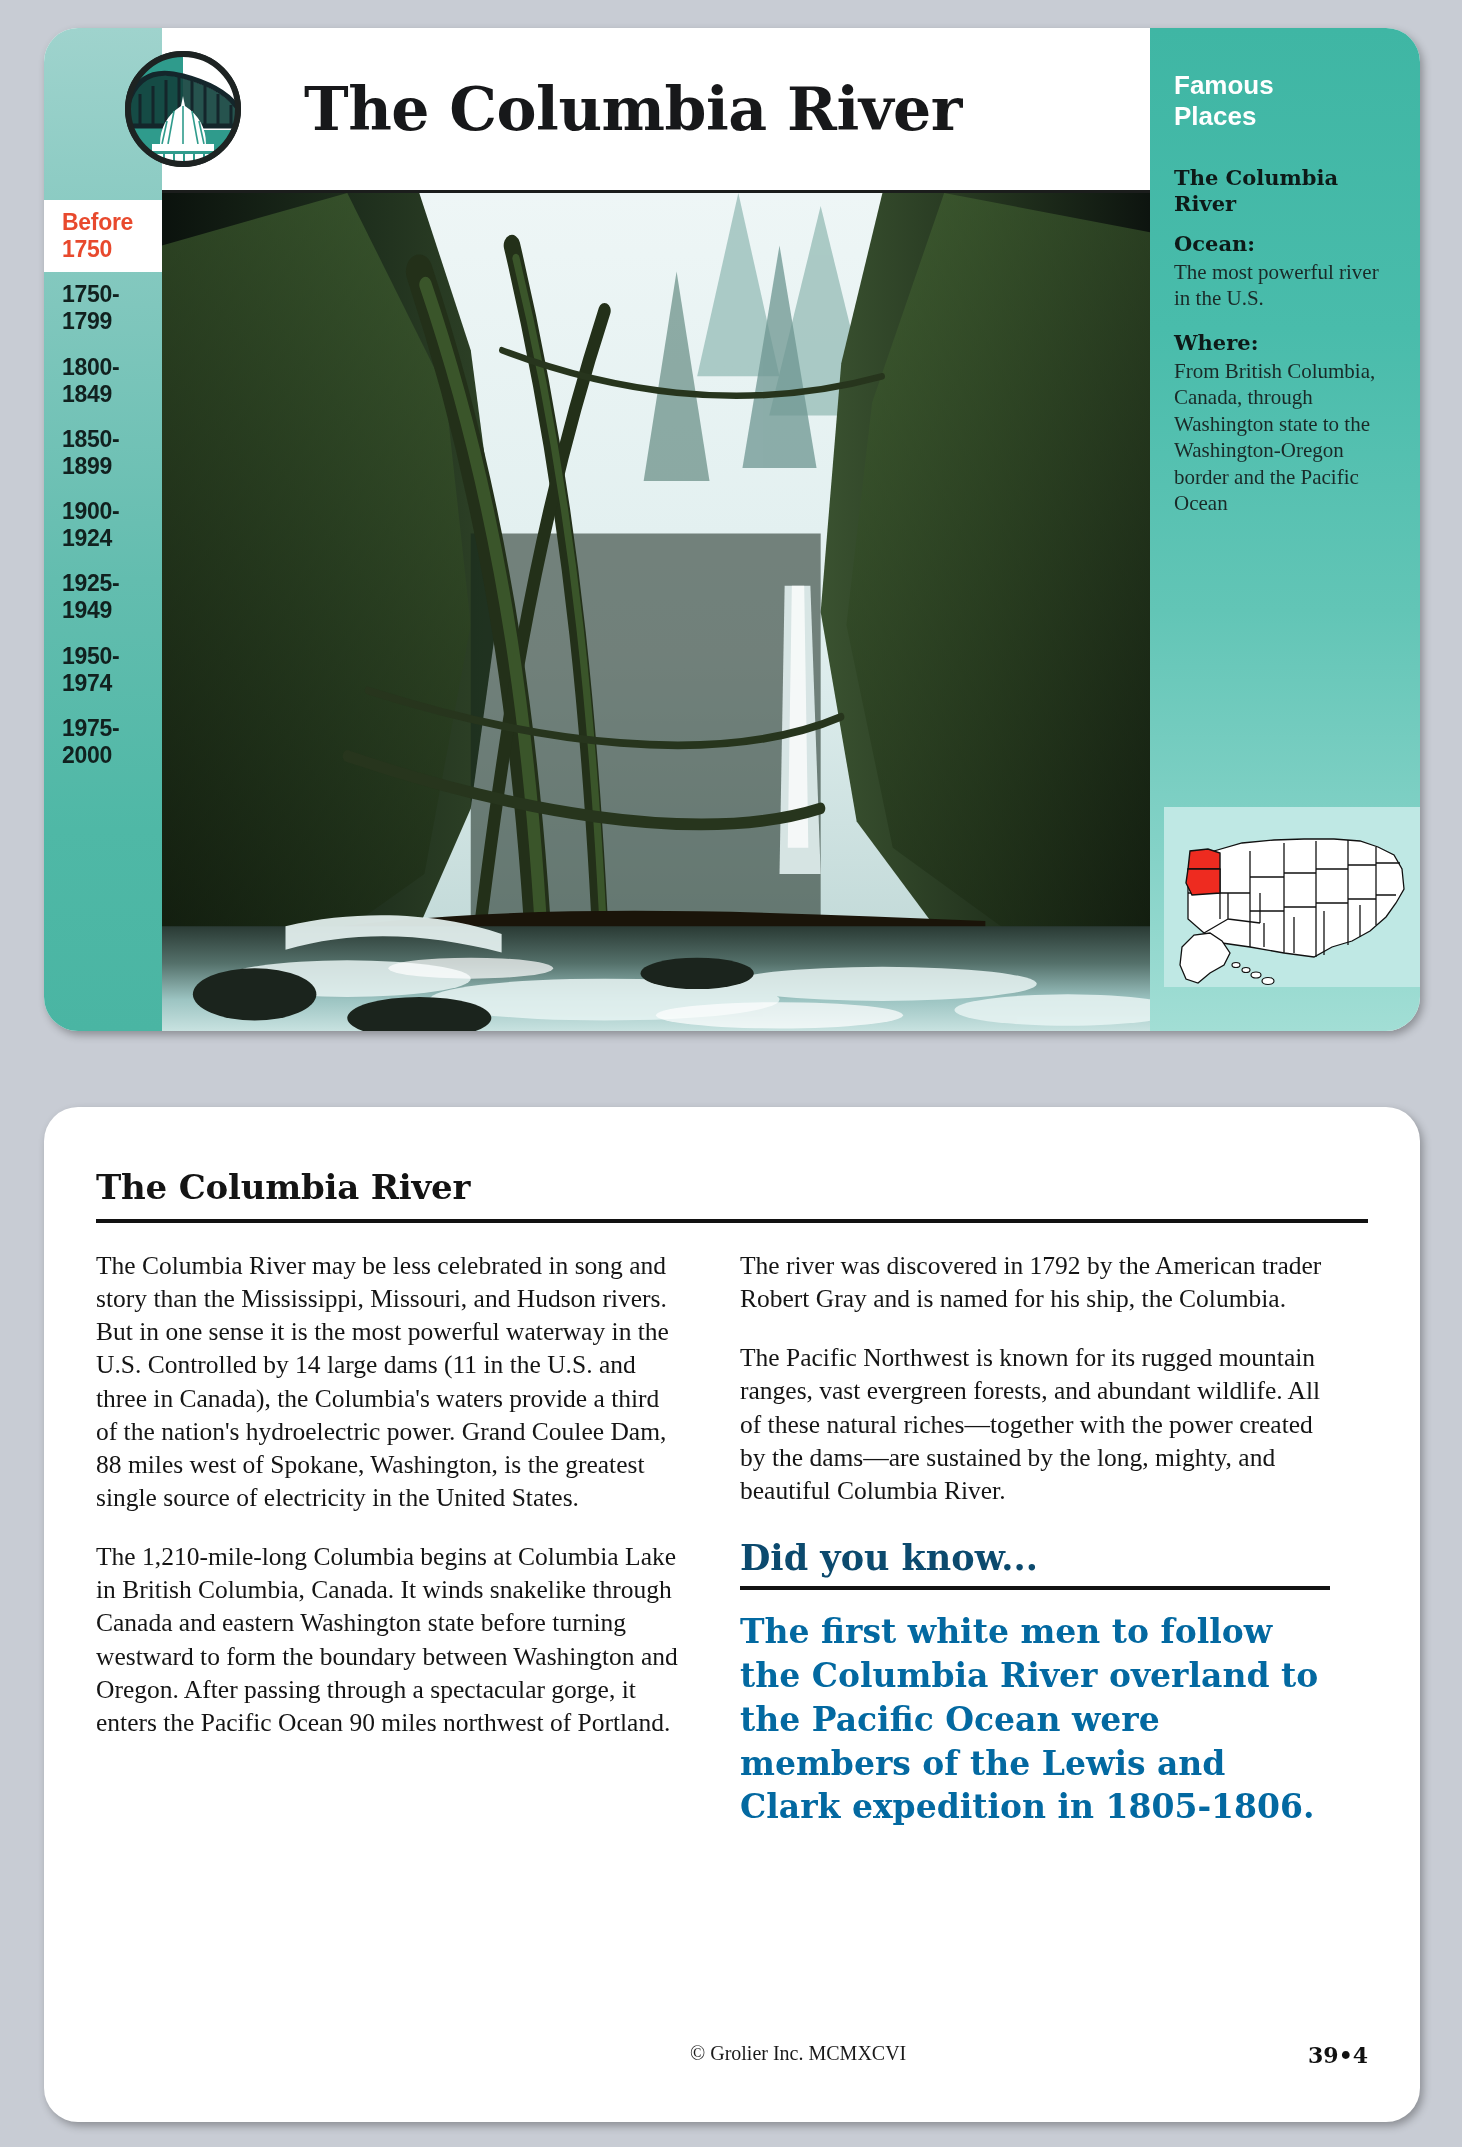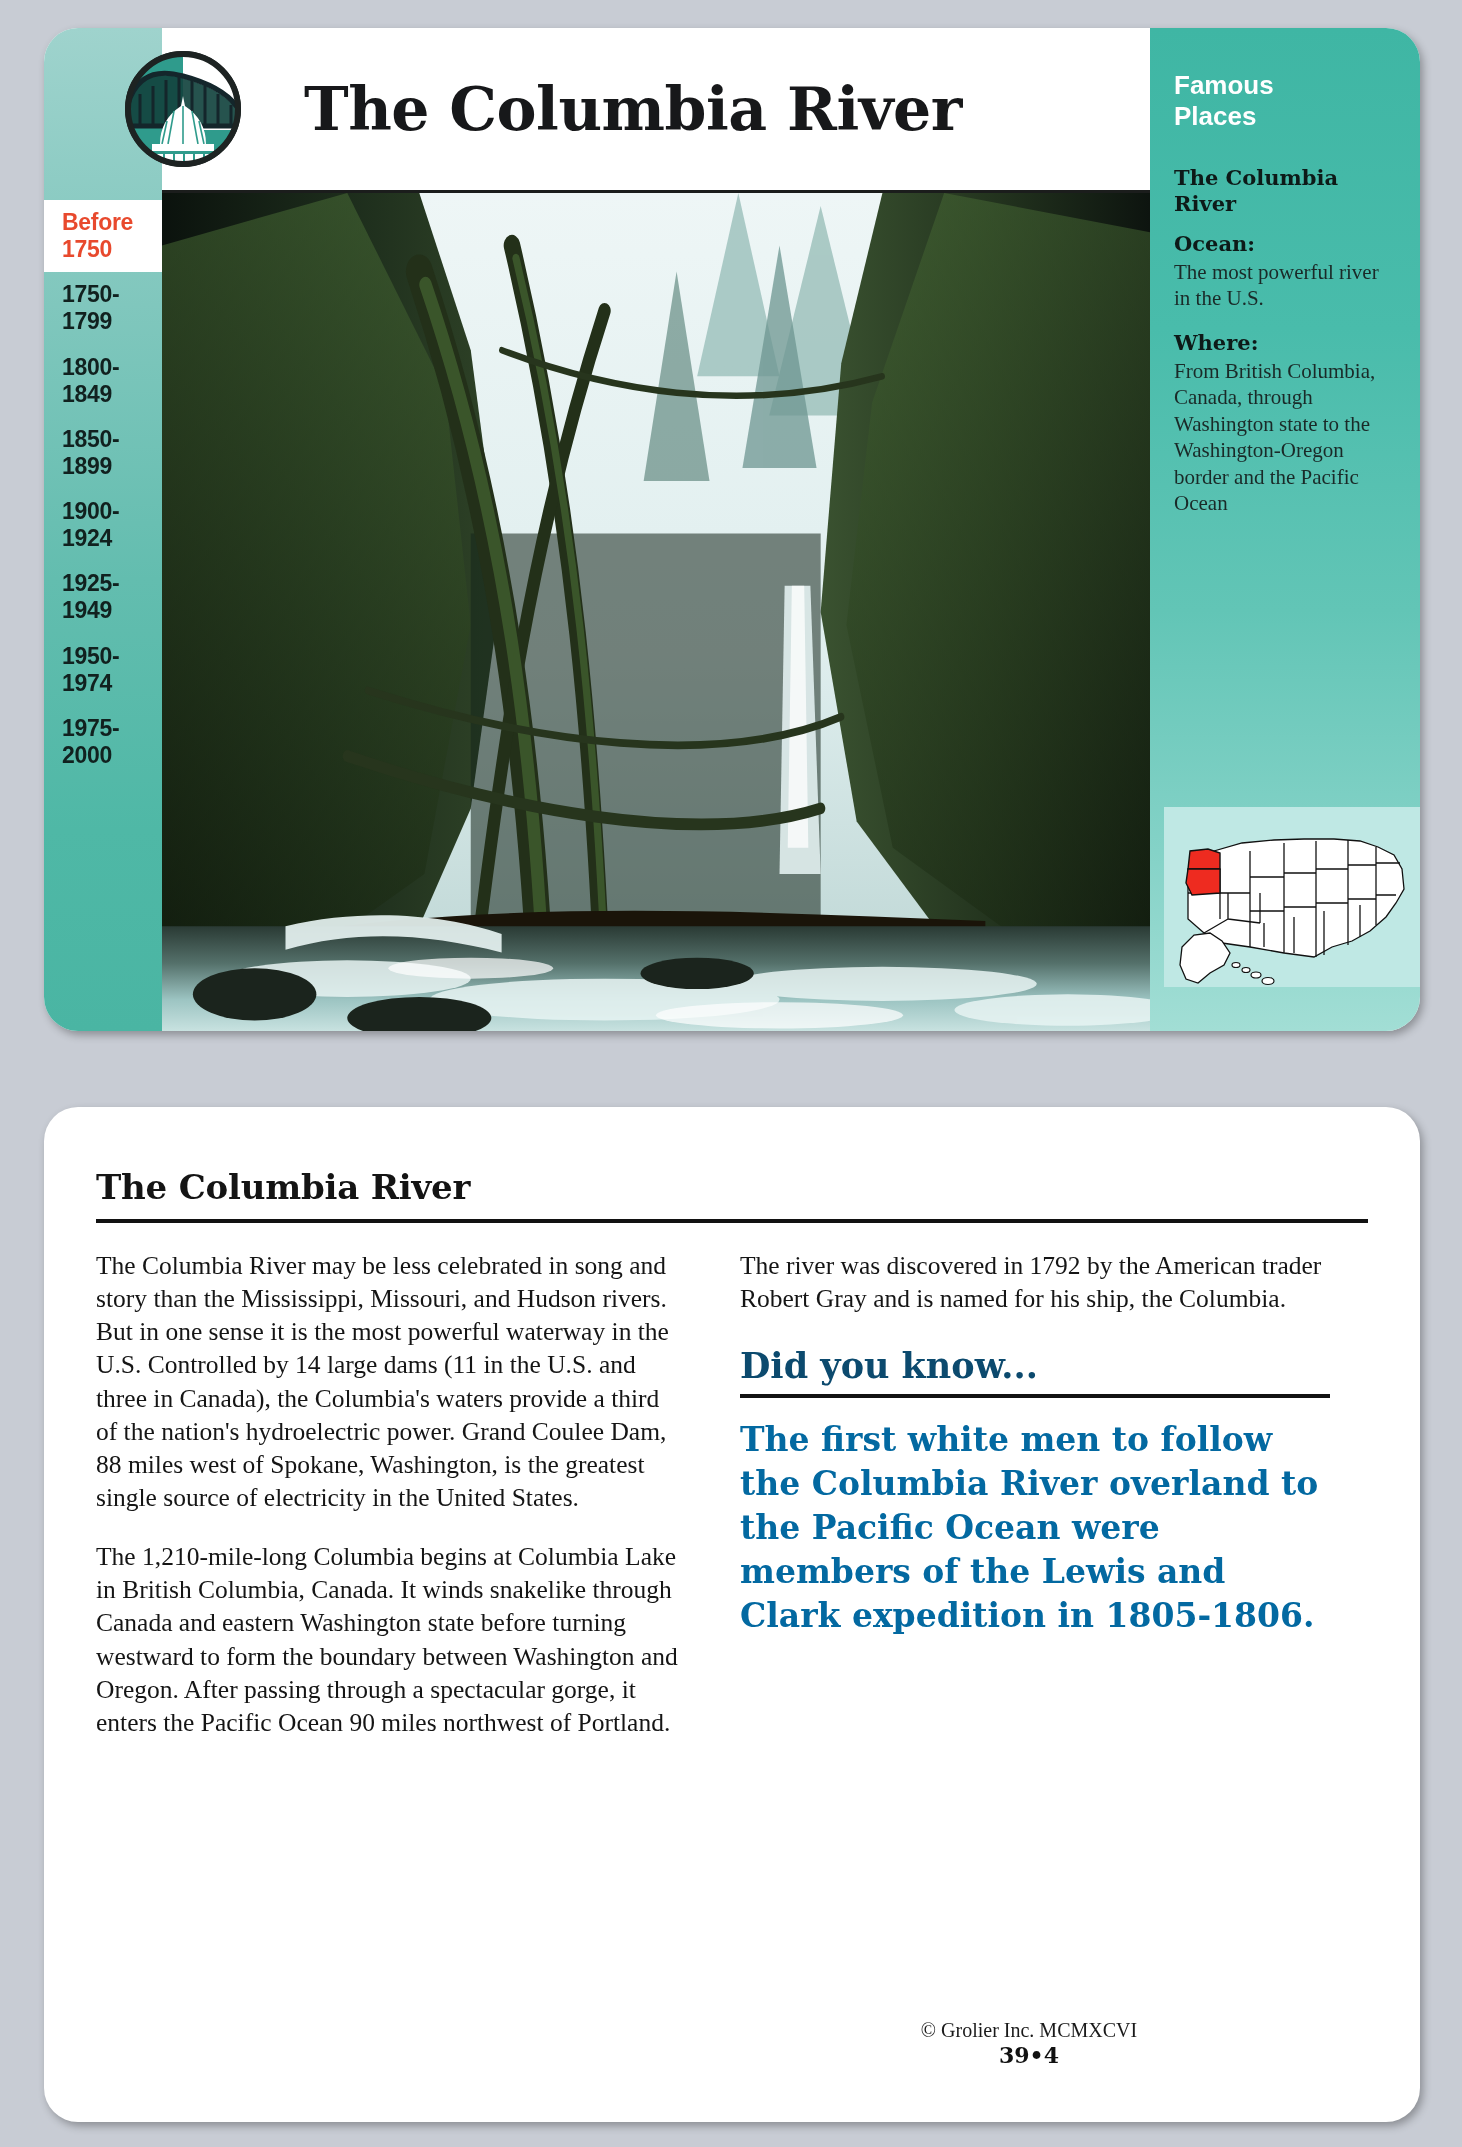--- a/index.html
+++ b/index.html
@@ -219,23 +219,22 @@
     font-size: 33px;
     line-height: 1.33;
     color: #0369a1;
   }
   #footer {
     position: absolute;
     left: 646px;
     right: 52px;
     bottom: 54px;
     display: flex;
-    flex-direction: column;
     justify-content: space-between;
-    align-items: center;
+    align-items: flex-start;
   }
   #copyright {
     font-family: "Liberation Serif", serif;
     font-size: 20px;
     color: #1a1a1a;
   }
   #pagenum {
     font-family: "DejaVu Serif", serif;
     font-weight: bold;
     font-size: 22px;
@@ -463,20 +462,21 @@
     <hr id="head-rule">
 
     <div id="cols">
       <div class="col">
         <p class="body-p">The Columbia River may be less celebrated in song and story than the Mississippi, Missouri, and Hudson rivers. But in one sense it is the most powerful waterway in the U.S. Controlled by 14 large dams (11 in the U.S. and three in Canada), the Columbia's waters provide a third of the nation's hydroelectric power. Grand Coulee Dam, 88 miles west of Spokane, Washington, is the greatest single source of electricity in the United States.</p>
         <p class="body-p">The 1,210-mile-long Columbia begins at Columbia Lake in British Columbia, Canada. It winds snakelike through Canada and eastern Washington state before turning westward to form the boundary between Washington and Oregon. After passing through a spectacular gorge, it enters the Pacific Ocean 90 miles northwest of Portland.</p>
       </div>
 
       <div class="col">
         <p class="body-p">The river was discovered in 1792 by the American trader Robert Gray and is named for his ship, the Columbia.</p>
+        <p class="body-p">The Pacific Northwest is known for its rugged mountain ranges, vast evergreen forests, and abundant wildlife. All of these natural riches—together with the power created by the dams—are sustained by the long, mighty, and beautiful Columbia River.</p>
 
         <div id="dyk-title">Did you know...</div>
         <hr id="dyk-rule">
         <div id="dyk-body">The first white men to follow the Columbia River overland to the Pacific Ocean were members of the Lewis and Clark expedition in 1805-1806.</div>
       </div>
     </div>
 
     <div id="footer">
       <div id="copyright">© Grolier Inc. MCMXCVI</div>
       <div id="pagenum">39•4</div>

